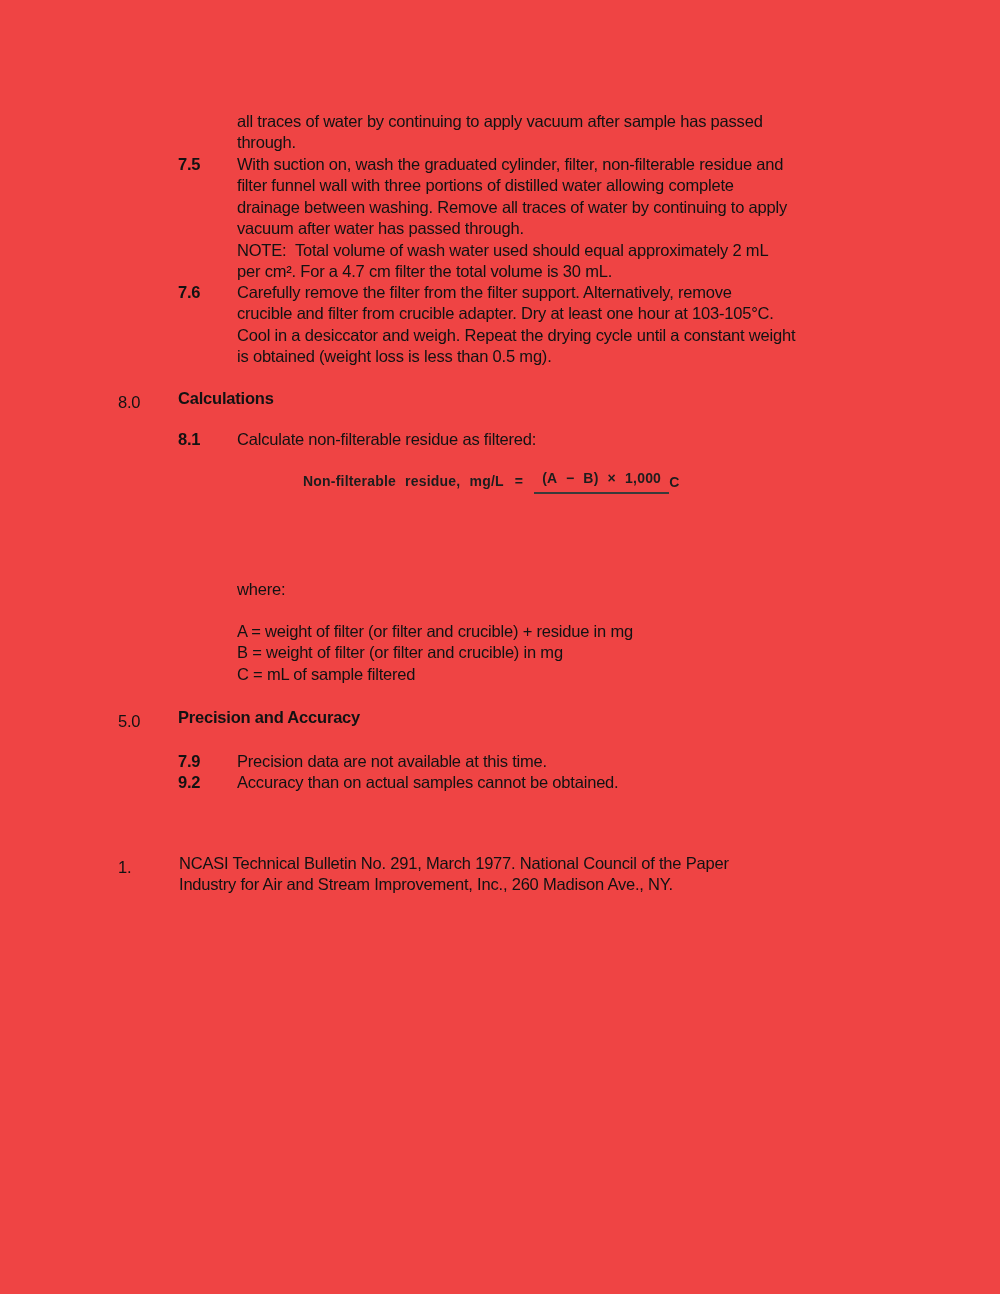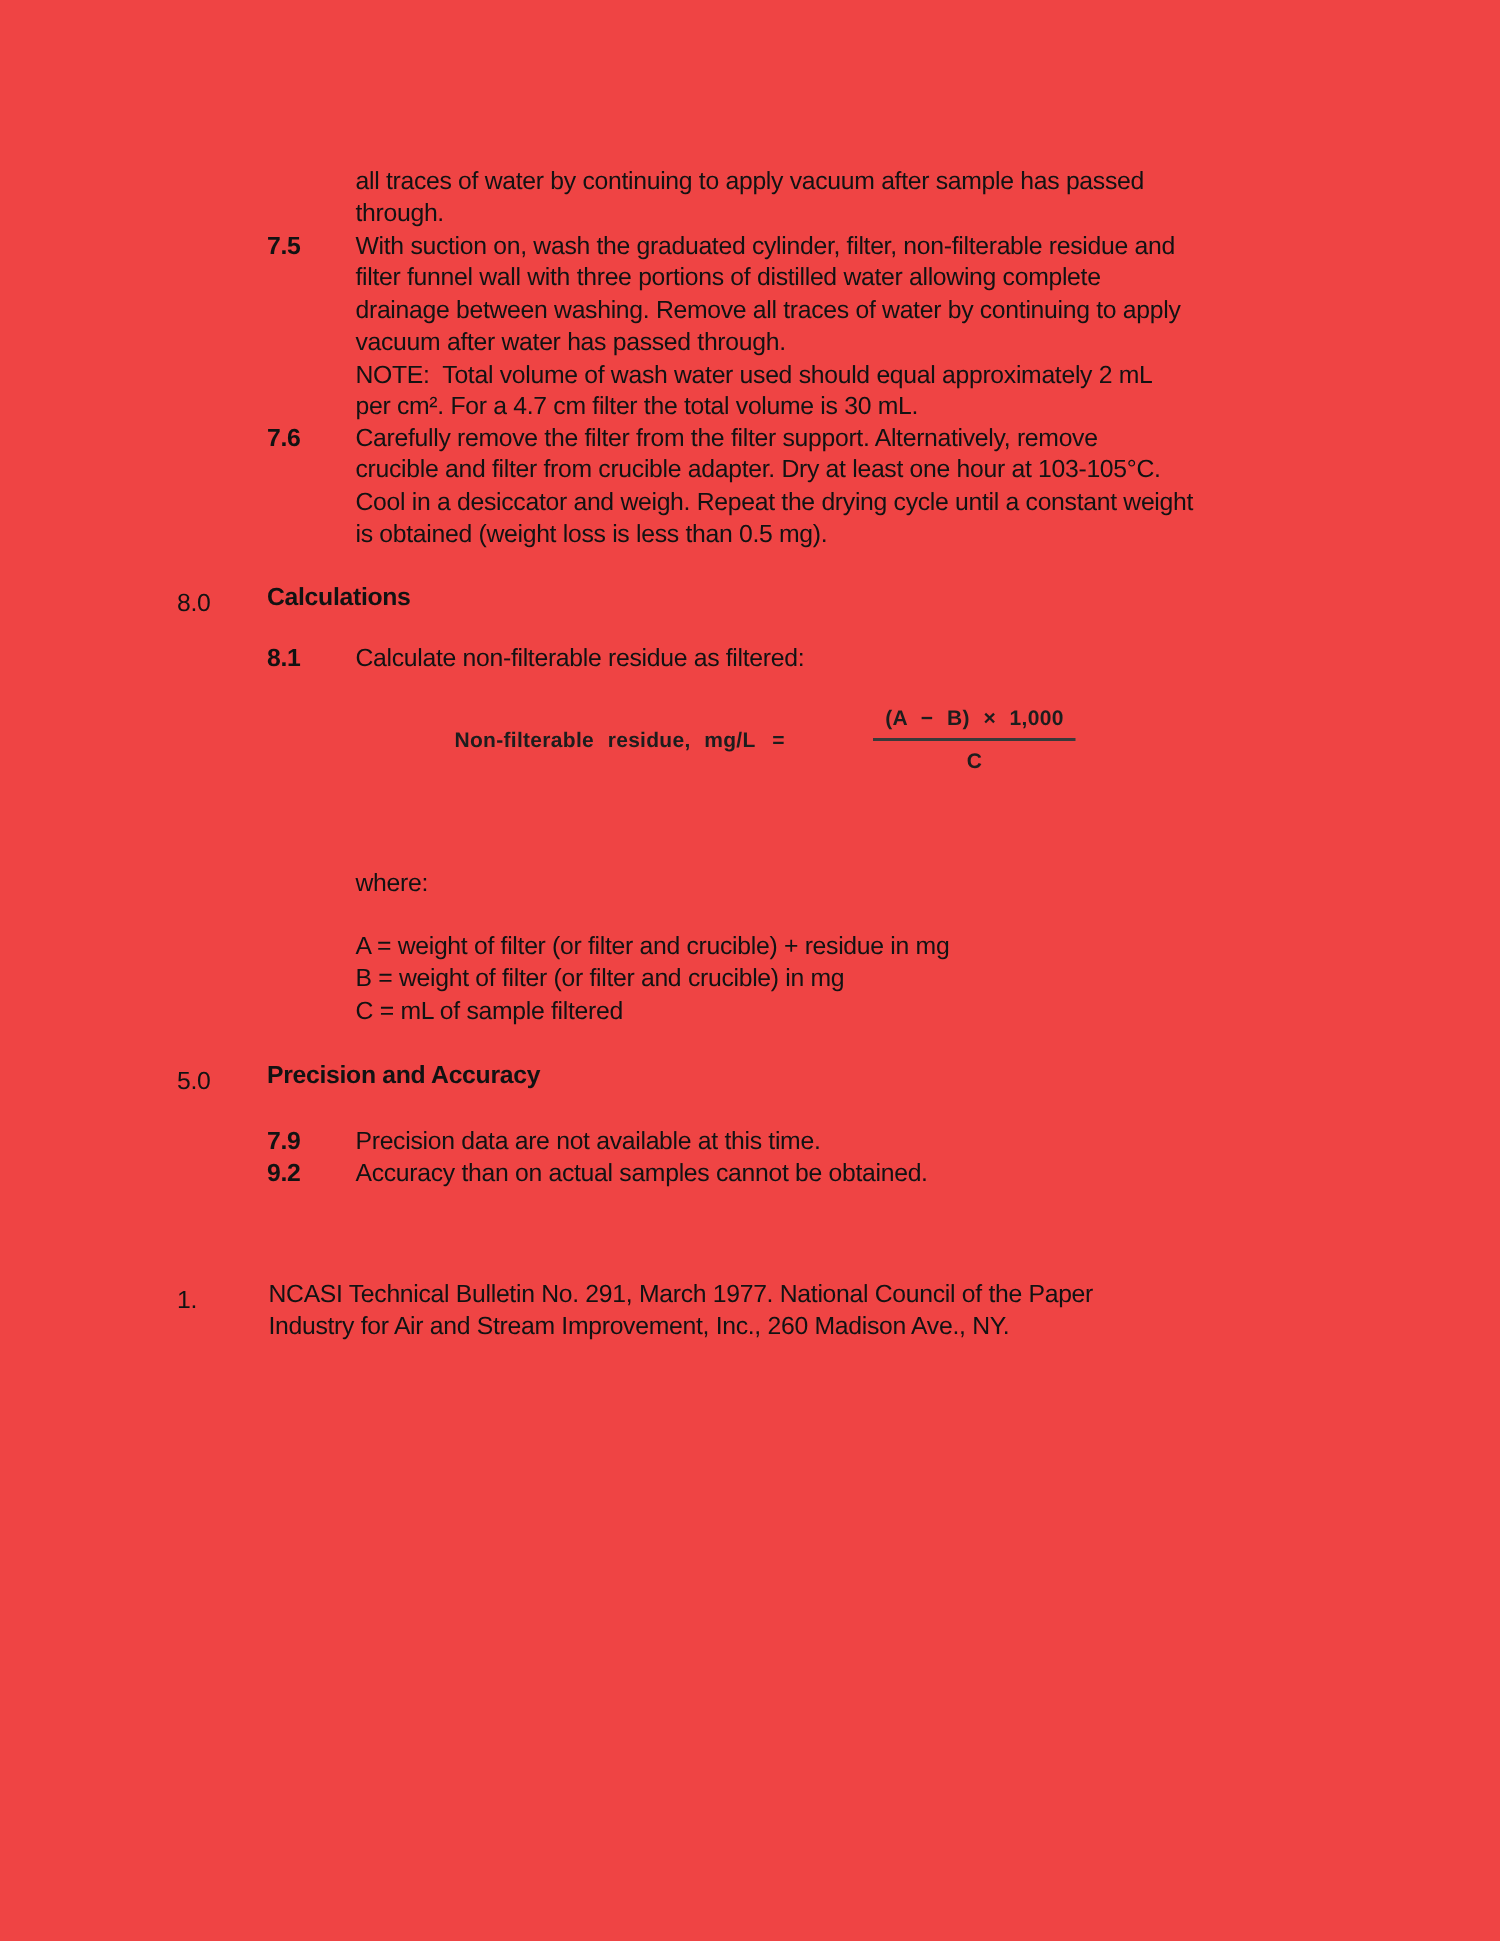--- a/index.html
+++ b/index.html
@@ -25,21 +25,21 @@
   }
   .formula{
     position:absolute;left:303px;top:468px;
     display:flex;align-items:center;
     font-family:Liberation Sans, sans-serif;
     font-size:14px;font-weight:600;
     letter-spacing:0.2px;word-spacing:5px;
     color:#1d1d1d;line-height:21px;
   }
   .formula .eq{margin:0 11px;}
-  .frac{display:inline-flex;flex-direction:column;align-items:center;margin-left:48px;}
+  .frac{display:inline-flex;flex-direction:row;align-items:center;}
   .frac .frac-top{padding:0 8px 3px 8px;border-bottom:2px solid #3a3a3a;}
   .frac .frac-bottom{padding-top:3px;}
 </style>
 </head>
 <body>
 
 <div class="page">
 
   <div class="block" style="top:111px">
     <div class="c3">all traces of water by continuing to apply vacuum after sample has passed

